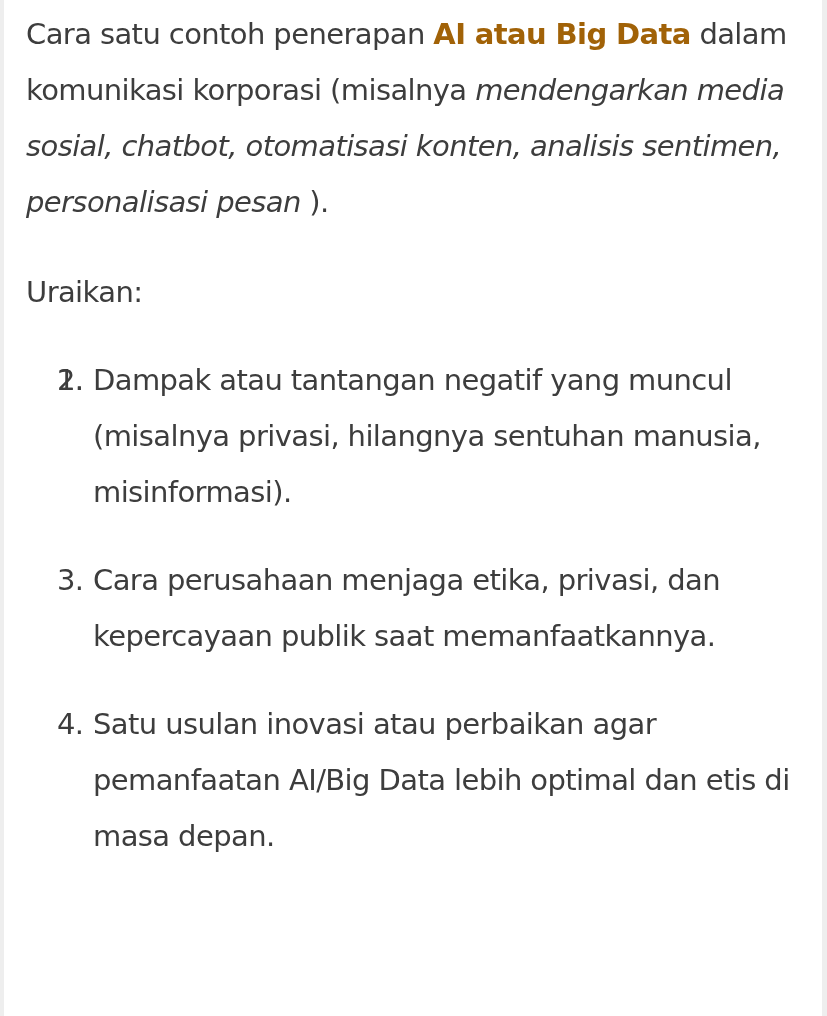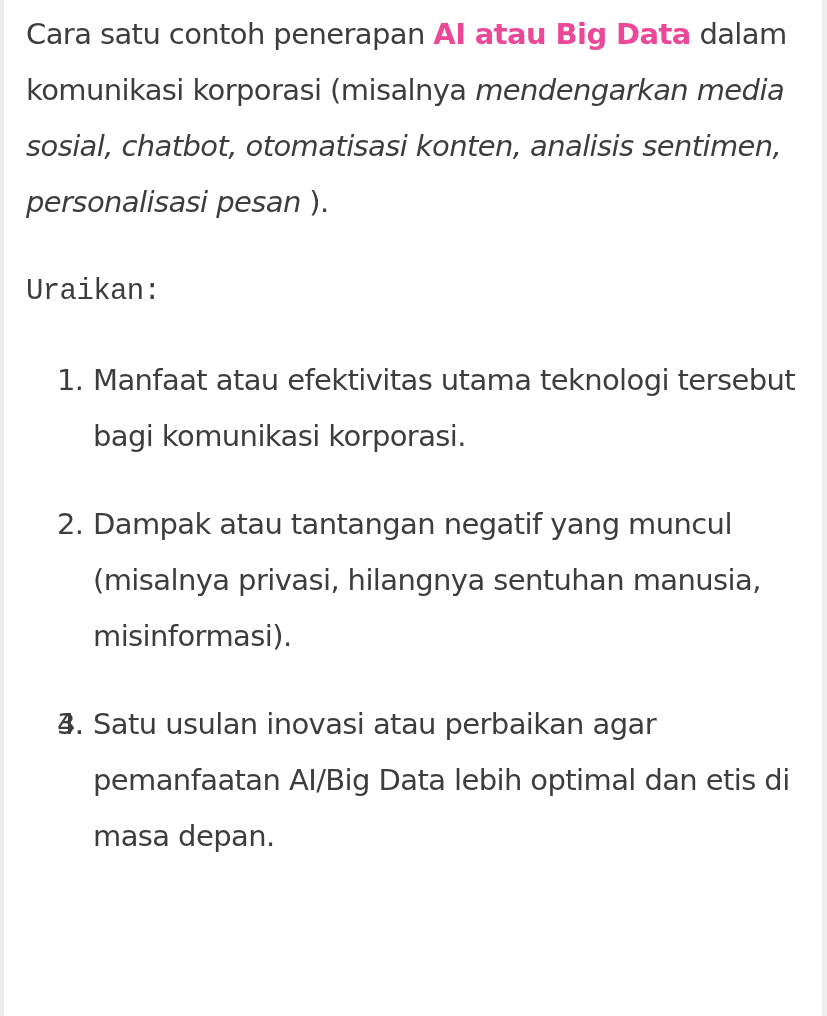--- a/index.html
+++ b/index.html
@@ -29,22 +29,22 @@
       top: 6px;
       width: 790px;
       font-size: 29px;
       line-height: 56px;
       letter-spacing: -0.6px;
     }
     p {
       margin: 0;
     }
     .intro { margin-bottom: 34px; }
-    .lead { margin-bottom: 32px; font-family: Liberation Mono, monospace; }
-    b { font-weight: bold; color: #ec4899; }
+    .lead { margin-bottom: 32px; }
+    b { font-weight: bold; color: #a16207; }
     i { font-style: italic; }
     ol.questions {
       list-style: none;
       margin: 0;
       padding: 0;
     }
     ol.questions li {
       position: relative;
       padding-left: 67px;
       margin-bottom: 32px;
@@ -62,27 +62,27 @@
 <div class="frame-right"></div>
 
 <div class="content">
   <p class="intro"><span>Cara satu contoh penerapan </span><b>AI atau Big Data</b><span> dalam komunikasi korporasi (misalnya </span><i>mendengarkan media sosial, chatbot, otomatisasi konten, analisis sentimen, personalisasi pesan</i><span> ).</span></p>
 
   <p class="lead">Uraikan:</p>
 
   <ol class="questions">
     <li>
       <span class="num">1.</span>
-      <span>Manfaat atau efektivitas utama teknologi tersebut bagi komunikasi korporasi.</span>
     </li>
     <li>
       <span class="num">2.</span>
       <span>Dampak atau tantangan negatif yang muncul (misalnya privasi, hilangnya sentuhan manusia, misinformasi).</span>
     </li>
     <li>
       <span class="num">3.</span>
+      <span>Cara perusahaan menjaga etika, privasi, dan kepercayaan publik saat memanfaatkannya.</span>
     </li>
     <li>
       <span class="num">4.</span>
       <span>Satu usulan inovasi atau perbaikan agar pemanfaatan AI/Big Data lebih optimal dan etis di masa depan.</span>
     </li>
   </ol>
 </div>
 
 </body></html>

